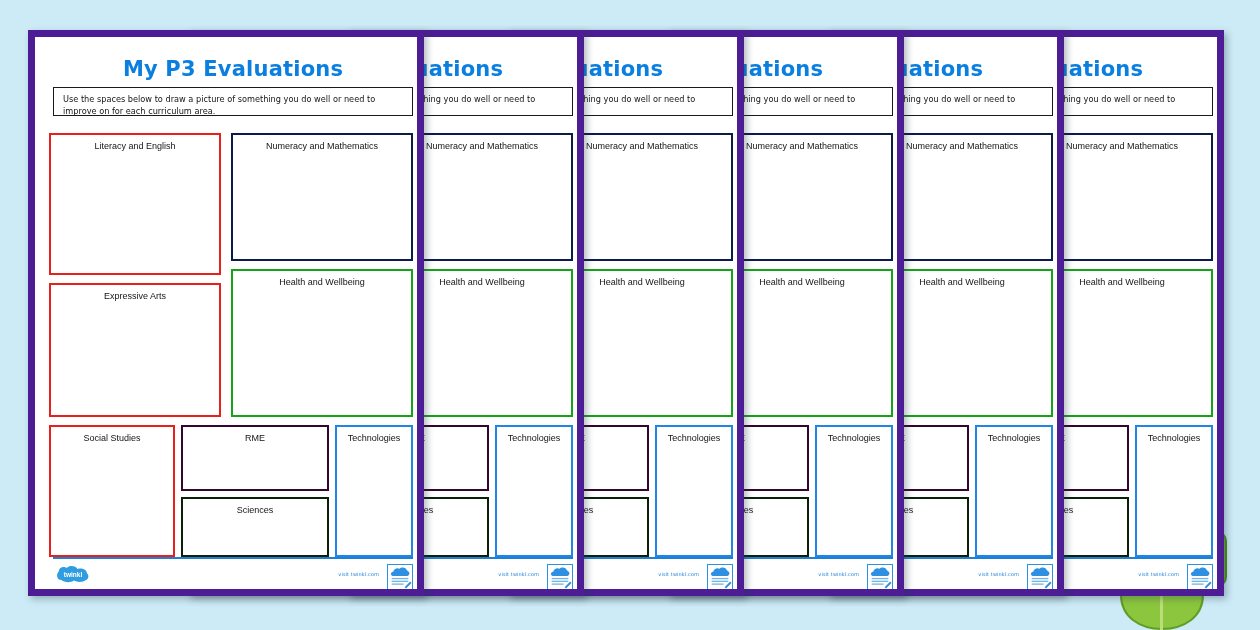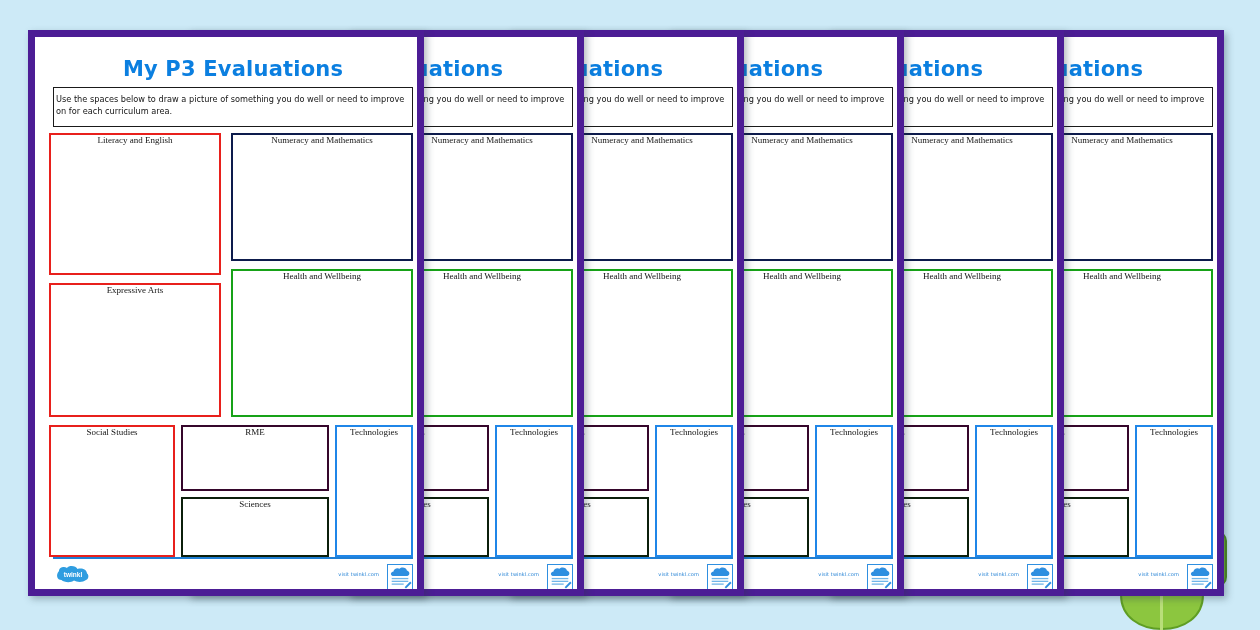--- a/index.html
+++ b/index.html
@@ -63,42 +63,43 @@
     color: #0b7fe0;
     letter-spacing: 0.2px;
     white-space: nowrap;
   }
 
   .instruction-box {
     position: absolute;
     left: 18px;
     top: 50px;
     width: 360px;
-    height: 40px;
+    height: 29px;
     border: 1px solid #1a1a1a;
     box-sizing: border-box;
-    padding: 5px 2px;
+    padding: 5px 9px;
     font-family: "DejaVu Sans", sans-serif;
     font-size: 8.2px;
     line-height: 1.5;
     color: #141414;
   }
 
   .area-box {
     position: absolute;
     box-sizing: border-box;
     background: #fff;
     border-style: solid;
   }
   .area-label {
     display: block;
     text-align: center;
-    font-family: Liberation Serif, serif;
+    font-family: Liberation Sans, sans-serif;
     font-size: 9px;
     color: #141414;
+    margin-top: 6px;
     white-space: nowrap;
   }
 
   
   .footer-rule {
     position: absolute;
     left: 18px;
     top: 520px;
     width: 360px;
     height: 2px;

